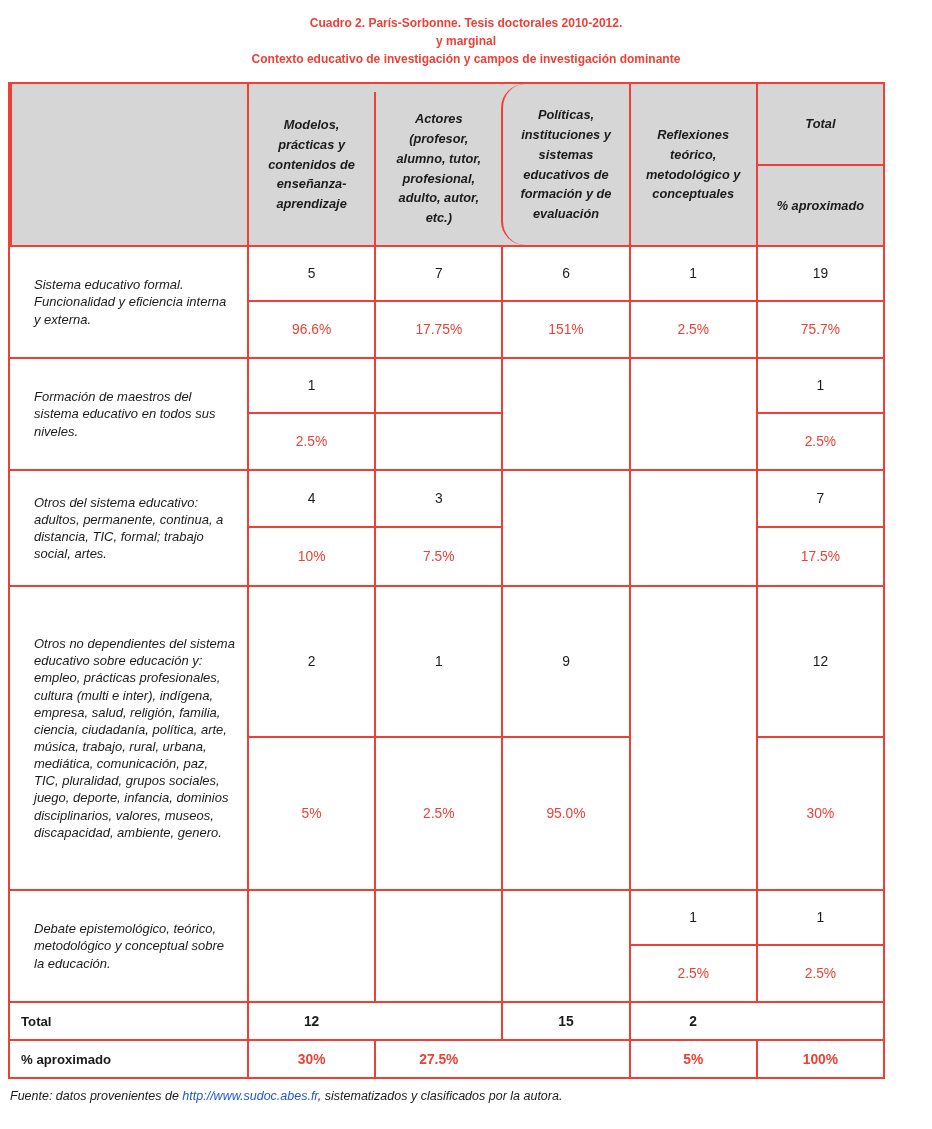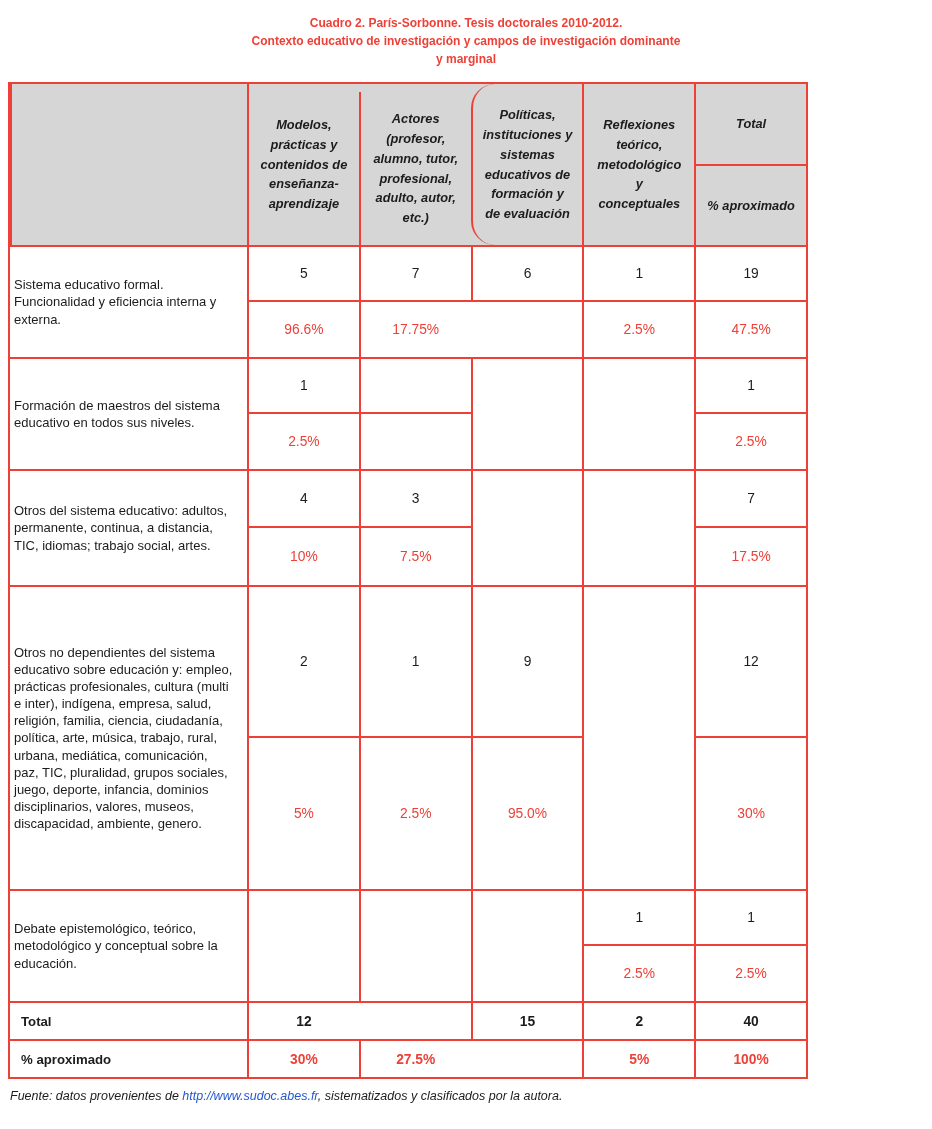--- a/index.html
+++ b/index.html
@@ -17,21 +17,21 @@
     overflow:hidden;
   }
   .page{width:932px;padding:10px 8px 6px;}
 
   .title{
     text-align:center;color:var(--accent);
     font-weight:bold;font-size:12px;line-height:1.5;
     margin:4px 0 14px;
   }
 
-  .table{border:2px solid var(--accent);width:800px;}
+  .table{border:2px solid var(--accent);width:877px;}
   .grid-row{display:grid;grid-template-columns:237px repeat(5,1fr);}
 
   
   .thead{
     background:var(--headbg);
     grid-template-rows:minmax(82px,auto) minmax(79px,auto);
   }
   .thead .hcell{
     border-left:2px solid var(--accent);
     display:flex;align-items:center;justify-content:center;
@@ -47,22 +47,22 @@
   .htot-bot{grid-column:6;grid-row:2;}
 
   
   .trow{
     grid-template-rows:minmax(var(--h,55px),auto) minmax(var(--h,55px),auto);
     border-top:2px solid var(--accent);
   }
   .lbl{
     grid-column:1;grid-row:1/3;
     display:flex;align-items:center;
-    padding:10px 12px 10px 4px;
-    font-size:13px;line-height:1.32;
+    padding:10px 12px 10px 24px;
+    font-size:13px;line-height:1.32;font-style:italic;
   }
   .v{
     border-left:2px solid var(--accent);
     display:flex;align-items:center;justify-content:center;
     font-size:13.8px;
   }
   .top{grid-row:1;border-bottom:2px solid var(--accent);}
   .bot{grid-row:2;}
   .merge{grid-row:1/3;}
   .c1{grid-column:2}.c2{grid-column:3}.c3{grid-column:4}.c4{grid-column:5}.c5{grid-column:6}
@@ -82,22 +82,22 @@
   }
   .source a{color:var(--link);text-decoration:none;font-style:italic;}
 </style>
 </head>
 <body>
 
 <div class="page">
 
   <div class="title">
     <div>Cuadro 2. París-Sorbonne. Tesis doctorales 2010-2012.</div>
+    <div>y marginal</div>
     <div>Contexto educativo de investigación y campos de investigación dominante</div>
-    <div>y marginal</div>
   </div>
 
   <div class="table">
 
     <div class="grid-row thead">
       <div class="hcell corner"></div>
       <div class="hcell h1">Modelos, prácticas y contenidos de enseñanza-aprendizaje</div>
       <div class="hcell h2">Actores (profesor, alumno, tutor, profesional, adulto, autor, etc.)</div>
       <div class="hcell h3">Políticas, instituciones y sistemas educativos de formación y de evaluación</div>
       <div class="hcell h4">Reflexiones teórico, metodológico y conceptuales</div>
@@ -105,40 +105,41 @@
       <div class="hcell htot-bot">% aproximado</div>
     </div>
 
     <div class="grid-row trow">
       <div class="lbl">Sistema educativo formal. Funcionalidad y eficiencia interna y externa.</div>
       <div class="v top c1">5</div>
       <div class="v bot c1 pct">96.6%</div>
       <div class="v top c2">7</div>
       <div class="v bot c2 pct">17.75%</div>
       <div class="v top c3">6</div>
+      <div class="v bot c3 pct">151%</div>
       <div class="v top c4">1</div>
       <div class="v bot c4 pct">2.5%</div>
       <div class="v top c5 b">19</div>
-      <div class="v bot c5 pct b">47.5%</div>
+      <div class="v bot c5 pct b">75.7%</div>
     </div>
 
     <div class="grid-row trow">
       <div class="lbl">Formación de maestros del sistema educativo en todos sus niveles.</div>
       <div class="v top c1">1</div>
       <div class="v bot c1 pct">2.5%</div>
       <div class="v top c2"></div>
       <div class="v bot c2"></div>
       <div class="v merge c3"></div>
       <div class="v merge c4"></div>
       <div class="v top c5 b">1</div>
       <div class="v bot c5 pct b">2.5%</div>
     </div>
 
     <div class="grid-row trow" style="--h:57px">
-      <div class="lbl">Otros del sistema educativo: adultos, permanente, continua, a distancia, TIC, idiomas; trabajo social, artes.</div>
+      <div class="lbl">Otros del sistema educativo: adultos, permanente, continua, a distancia, TIC, formal; trabajo social, artes.</div>
       <div class="v top c1">4</div>
       <div class="v bot c1 pct">10%</div>
       <div class="v top c2">3</div>
       <div class="v bot c2 pct">7.5%</div>
       <div class="v merge c3"></div>
       <div class="v merge c4"></div>
       <div class="v top c5 b">7</div>
       <div class="v bot c5 pct b">17.5%</div>
     </div>
 
@@ -164,21 +165,20 @@
       <div class="v bot c4 pct">2.5%</div>
       <div class="v top c5 b">1</div>
       <div class="v bot c5 pct b">2.5%</div>
     </div>
 
     <div class="grid-row srow">
       <div class="slbl">Total</div>
       <div class="v c1">12</div>
       <div class="v c3">15</div>
       <div class="v c4">2</div>
-      <div class="v c5">40</div>
     </div>
 
     <div class="grid-row srow">
       <div class="slbl">% aproximado</div>
       <div class="v c1 pct">30%</div>
       <div class="v c2 pct">27.5%</div>
       <div class="v c4 pct">5%</div>
       <div class="v c5 pct">100%</div>
     </div>
 

